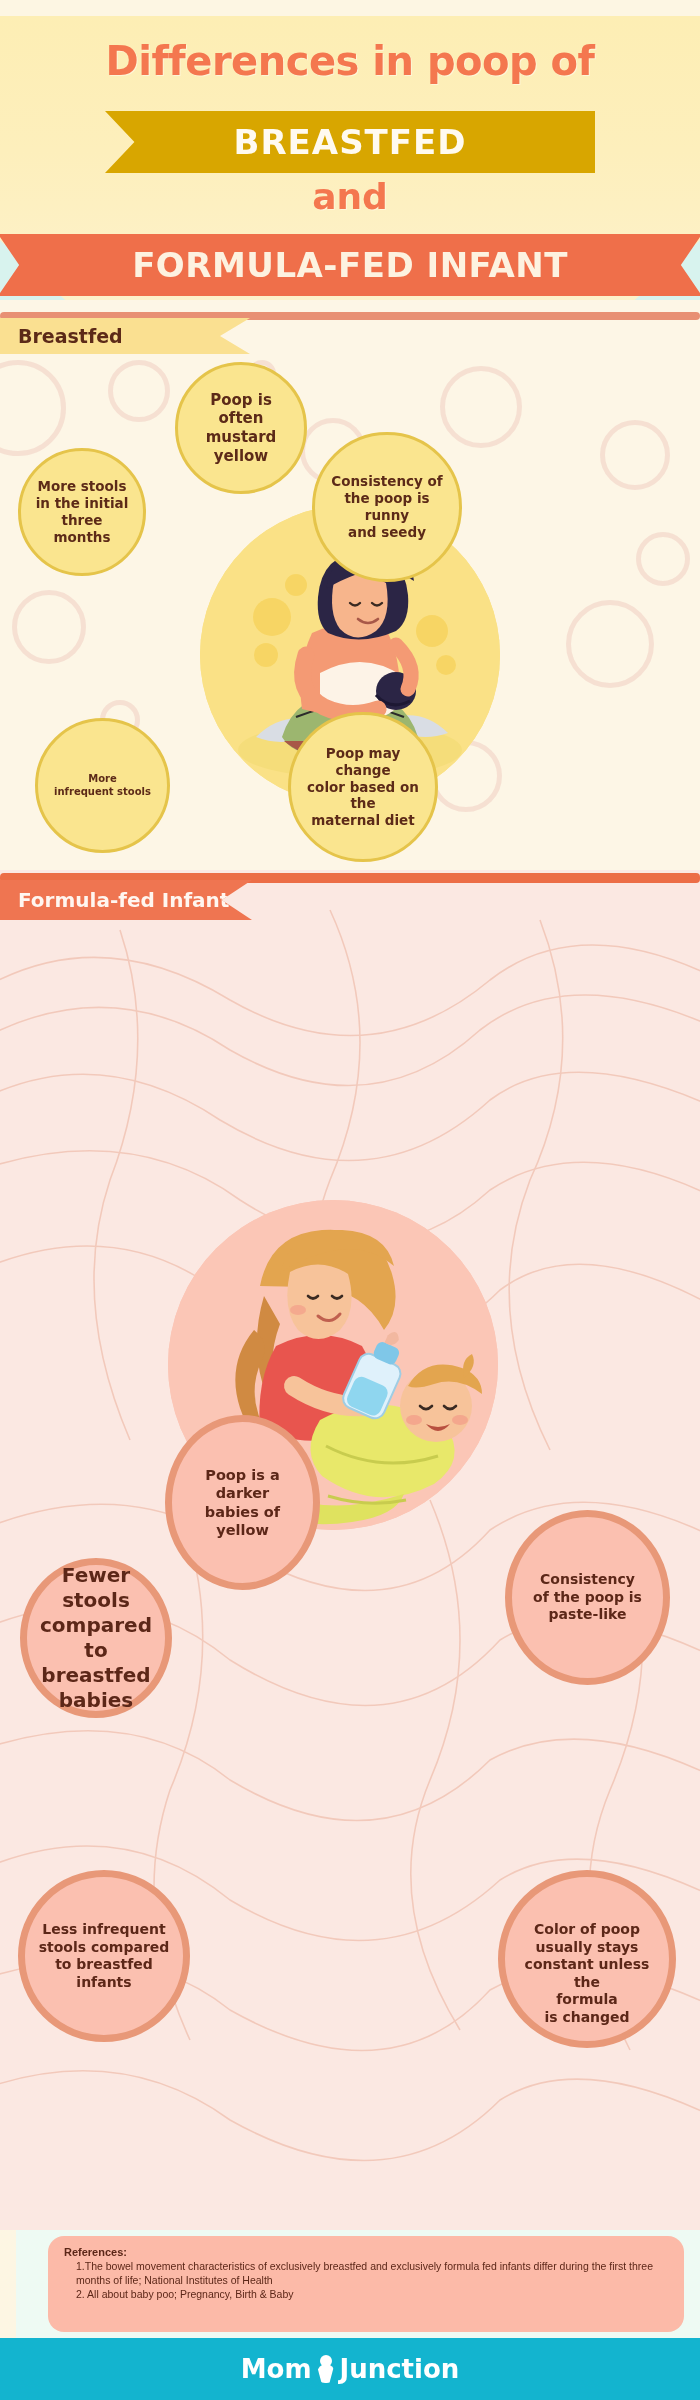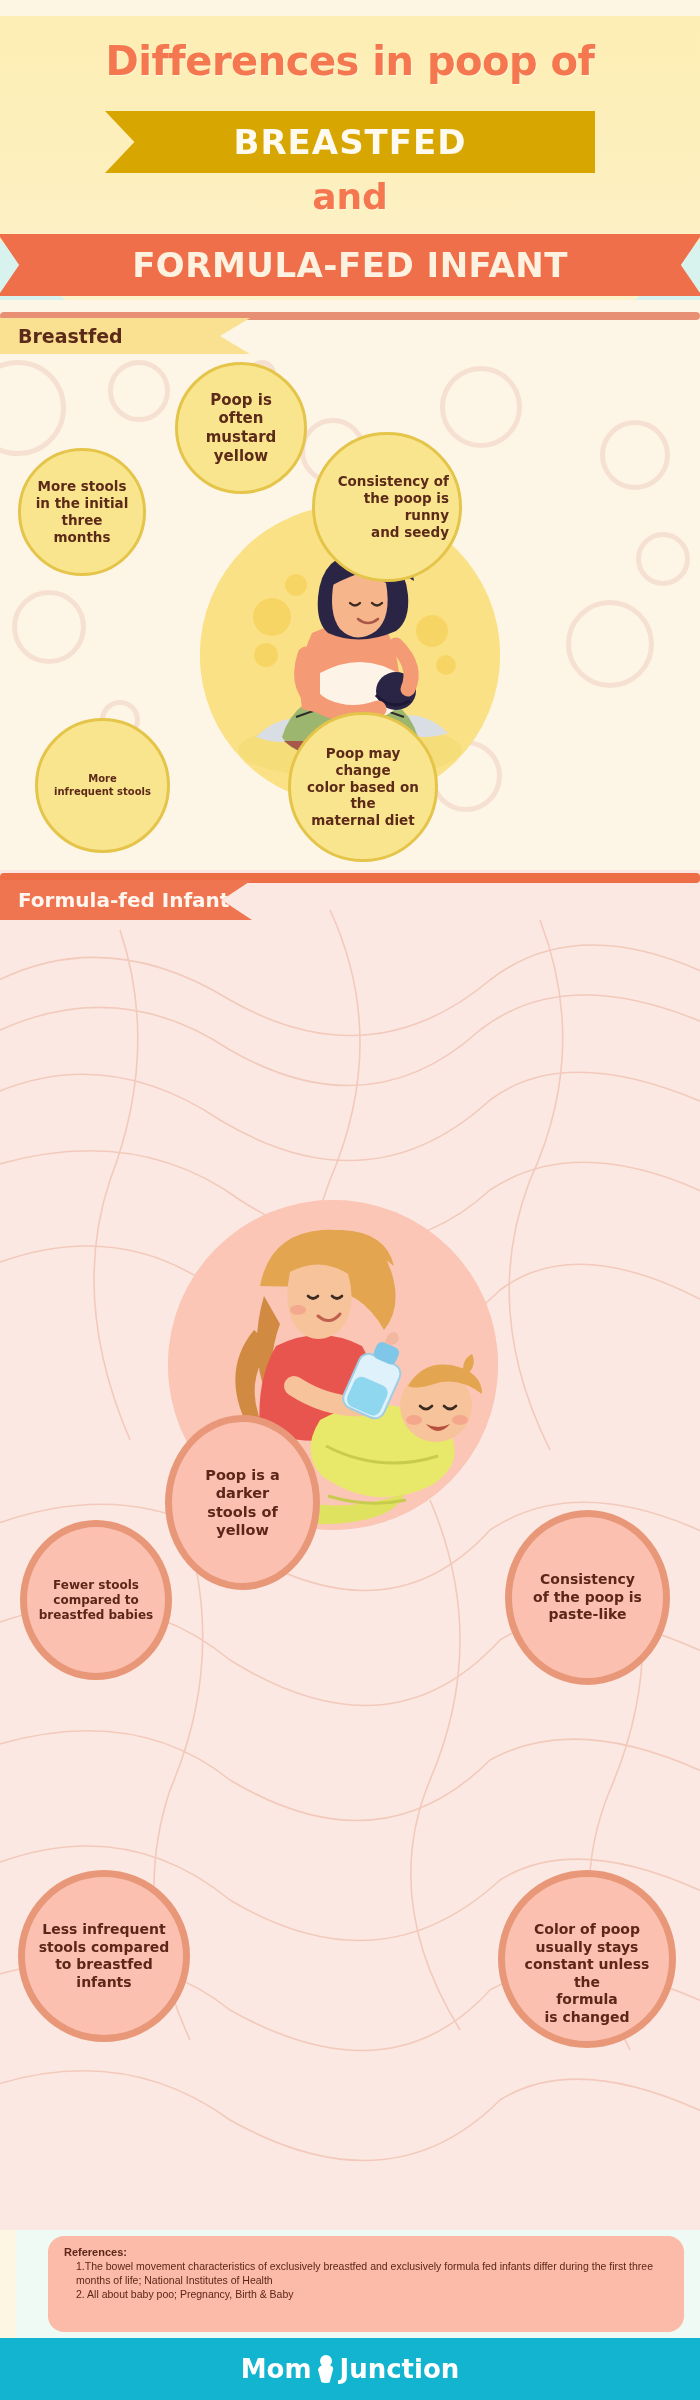--- a/index.html
+++ b/index.html
@@ -338,21 +338,21 @@
     </div>
 
     <div class="circ circ-y" style="left:18px; top:148px; width:128px; height:128px; font-size:13.5px;">
       <span style="white-space:pre-line;">More stools
 in the initial
 three
 months</span>
     </div>
 
     <div class="circ circ-y" style="left:312px; top:132px; width:150px; height:150px; font-size:13.5px;">
-      <span style="white-space:pre-line;text-align:right;">Consistency of
+      <span style="white-space:pre-line;">Consistency of
 the poop is runny
 and seedy</span>
     </div>
 
     <div class="circ circ-y" style="left:35px; top:418px; width:135px; height:135px; font-size:10px;">
       <span style="white-space:pre-line;">More
 infrequent stools</span>
     </div>
 
     <div class="circ circ-y" style="left:288px; top:412px; width:150px; height:150px; font-size:13.5px;">
@@ -431,24 +431,24 @@
         <path d="M198 134 q6 -12 12 0 q-2 10 -12 8z" fill="#f2b8a0"></path>
       </g>
 
       <path d="M104 238 q-20 40 6 62 q40 18 100 6" stroke="#e8e86a" stroke-width="0" fill="none"></path>
       <path d="M96 234 q-10 44 22 62 q48 20 118 -2 q-8 22 -52 28 q-70 10 -106 -26 q-20 -26 18 -62z" fill="#dfe25f"></path>
       <path d="M160 296 q40 12 78 4" stroke="#c8cc4e" stroke-width="3" fill="none"></path>
     </svg>
 
     <div class="circ circ-p" style="left:165px; top:545px; width:155px; height:175px; font-size:14.5px;">
       <span style="white-space:pre-line;">Poop is a darker
-stools of yellow</span>
-    </div>
-
-    <div class="circ circ-p" style="left:20px; top:650px; width:152px; height:160px; font-size:12px;">
+babies of yellow</span>
+    </div>
+
+    <div class="circ circ-p" style="left:20px; top:688px; width:152px; height:160px; font-size:20px;">
       <span style="white-space:pre-line;">Fewer stools
 compared to
 breastfed babies</span>
     </div>
 
     <div class="circ circ-p" style="left:505px; top:640px; width:165px; height:175px; font-size:14px;">
       <span style="white-space:pre-line;">Consistency
 of the poop is
 paste-like</span>
     </div>

